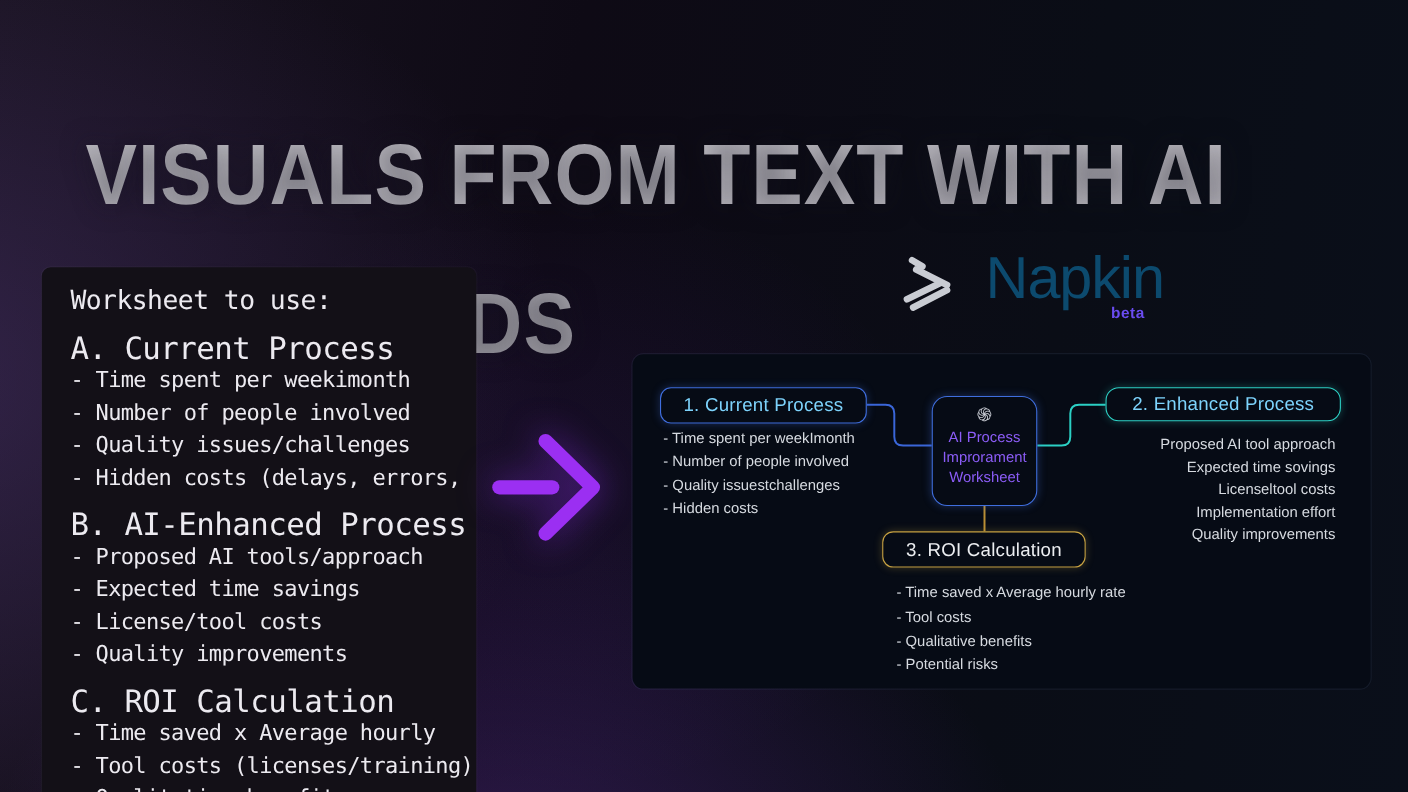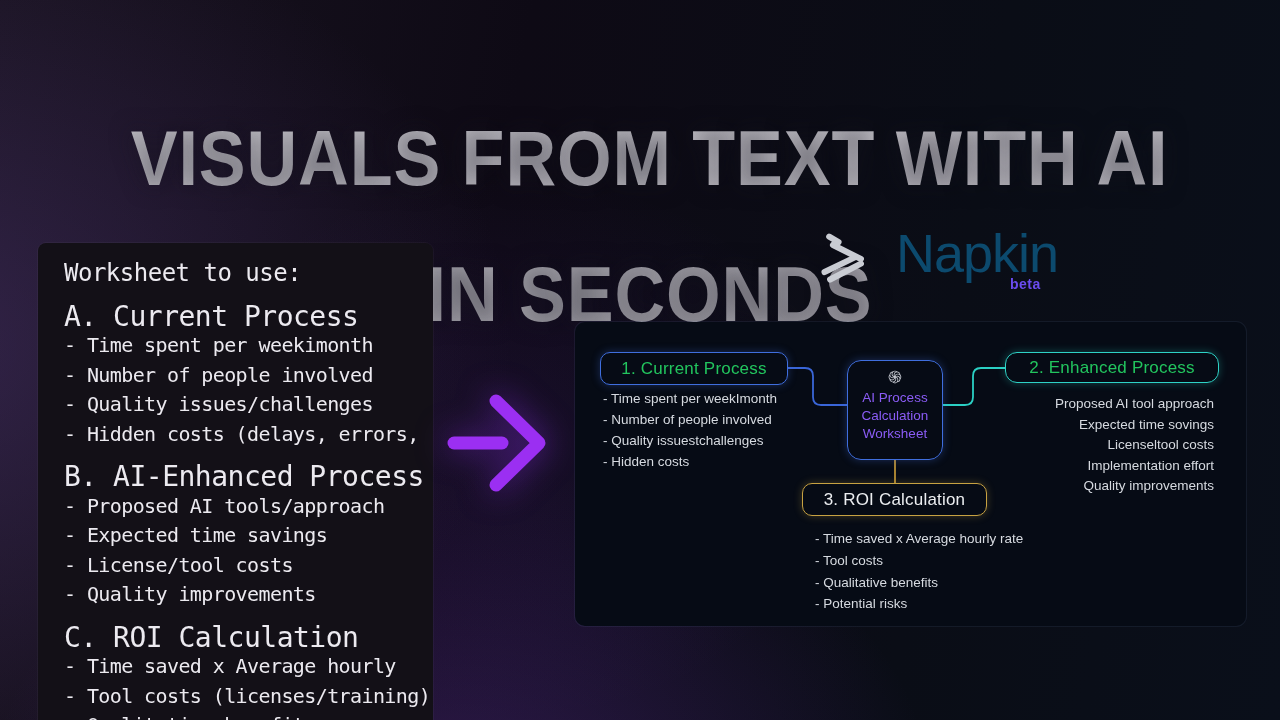--- a/index.html
+++ b/index.html
@@ -6,21 +6,21 @@
   body{
     width:1280px;height:720px;overflow:hidden;position:relative;
     font-family:"Liberation Sans",sans-serif;
     background:
       radial-gradient(950px 720px at -6% 48%, rgba(92,62,138,0.38), transparent 62%),
       radial-gradient(760px 520px at 36% 110%, rgba(116,58,196,0.30), transparent 62%),
       radial-gradient(520px 420px at 40% 62%, rgba(120,48,220,0.10), transparent 65%),
       linear-gradient(100deg,#191320 0%,#0e0a15 38%,#0a0d16 72%,#0a0f1a 100%);
   }
   
-  .title-wrap{position:absolute;left:0;top:56px;width:1280px;text-align:center;}
+  .title-wrap{position:absolute;left:0;top:56px;width:1280px;text-align:left;}
   .title{
     display:inline-block;margin-left:20px;
     font-weight:700;font-size:78px;line-height:68px;letter-spacing:1px;
     transform:scaleX(0.90);transform-origin:50% 0;
     background:linear-gradient(180deg,#d3d1d7 0%,#b2b0b8 55%,#a3a1a9 100%);
     -webkit-background-clip:text;background-clip:text;color:transparent;
     text-shadow:0 0 24px rgba(20,20,30,0.6);
     white-space:pre-line;
   }
   
@@ -56,21 +56,21 @@
   }
   .dg-connectors{position:absolute;left:0;top:0;width:671px;height:304px;}
   .dg-node{
     position:absolute;box-sizing:border-box;border-radius:10px;
     display:flex;align-items:center;justify-content:center;
   }
   .dg-node-title{font-size:17px;letter-spacing:0.2px;white-space:nowrap;}
   .node-blue-border{border:1.5px solid #3f6ede;box-shadow:0 0 8px rgba(63,110,222,0.35);}
   .node-teal-border{border:1.5px solid #2ed3c7;box-shadow:0 0 8px rgba(46,211,199,0.30);}
   .node-gold-border{border:1.5px solid #c7a242;box-shadow:0 0 8px rgba(199,162,66,0.30);}
-  .cyan{color:#22c55e;}
+  .cyan{color:#7dd3fc;}
   .white-title{color:#eceef1;}
   .dg-node1{left:25px;top:30px;width:188px;height:33px;}
   .dg-node2{left:430px;top:30px;width:214px;height:31px;border-radius:12px;}
   .dg-node3{left:227px;top:161px;width:185px;height:33px;}
   .dg-center{
     left:272px;top:38px;width:96px;height:100px;border-radius:14px;
     flex-direction:column;justify-content:flex-start;padding-top:6px;
   }
   .dg-center-glyph{font-size:17px;color:#c9ccd4;line-height:22px;}
   .dg-center-line{font-size:13.5px;line-height:18px;color:#8b5cf6;text-align:right;}
@@ -158,21 +158,21 @@
   <div class="dg-list dg-list-node1">
     <div class="dg-li">- Time spent per weekImonth</div>
     <div class="dg-li">- Number of people involved</div>
     <div class="dg-li">- Quality issuestchallenges</div>
     <div class="dg-li">- Hidden costs</div>
   </div>
 
   <div class="dg-node dg-center node-blue-border">
     <span class="dg-center-glyph">֍</span>
     <span class="dg-center-line">AI Process</span>
-    <span class="dg-center-line">Calculation</span>
+    <span class="dg-center-line">Improrament</span>
     <span class="dg-center-line">Worksheet</span>
   </div>
 
   <div class="dg-node dg-node2 node-teal-border">
     <span class="dg-node-title cyan">2. Enhanced Process</span>
   </div>
 
   <div class="dg-list dg-list-node2">
     <div class="dg-li">Proposed AI tool approach</div>
     <div class="dg-li">Expected time sovings</div>

